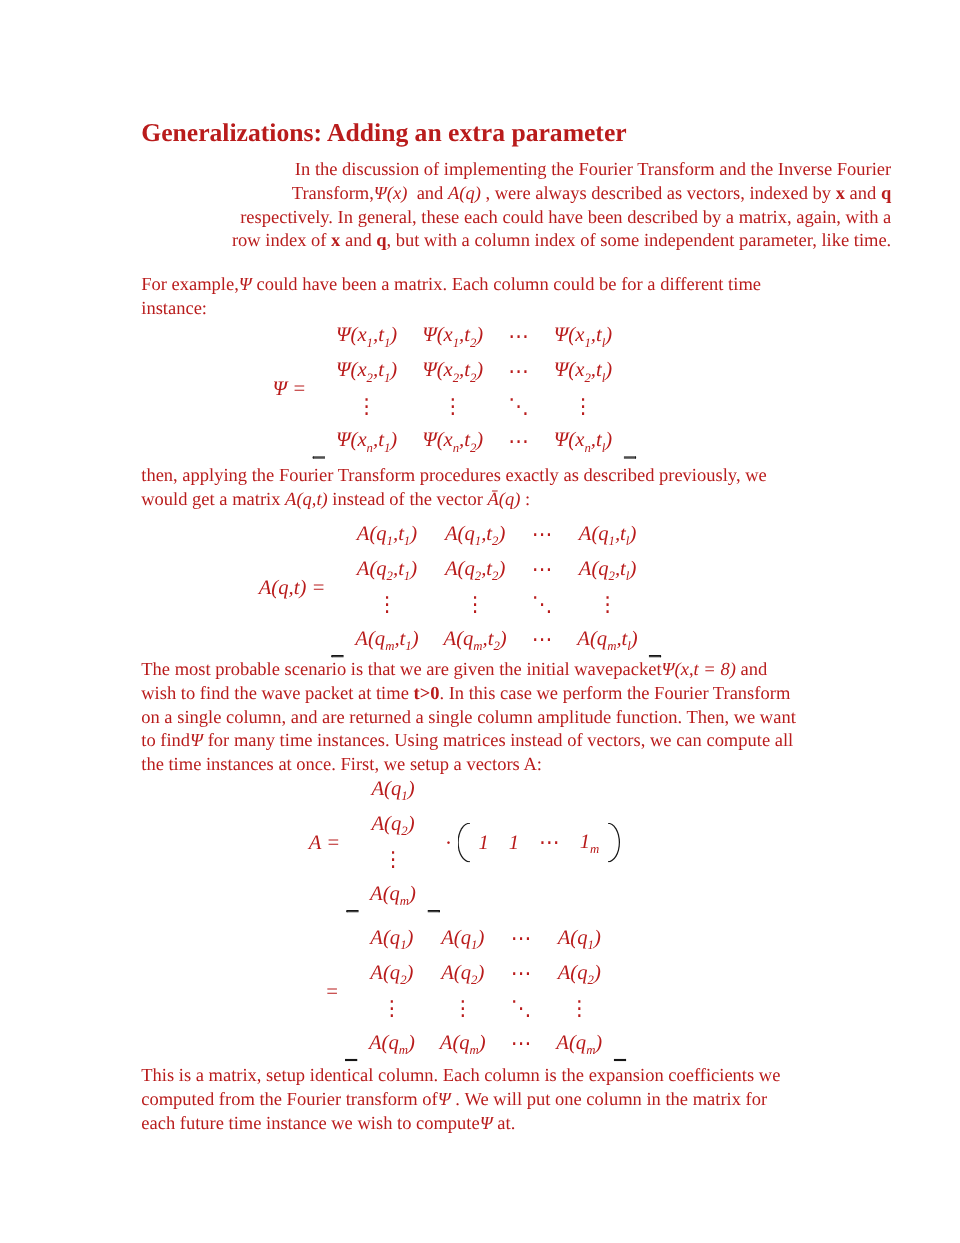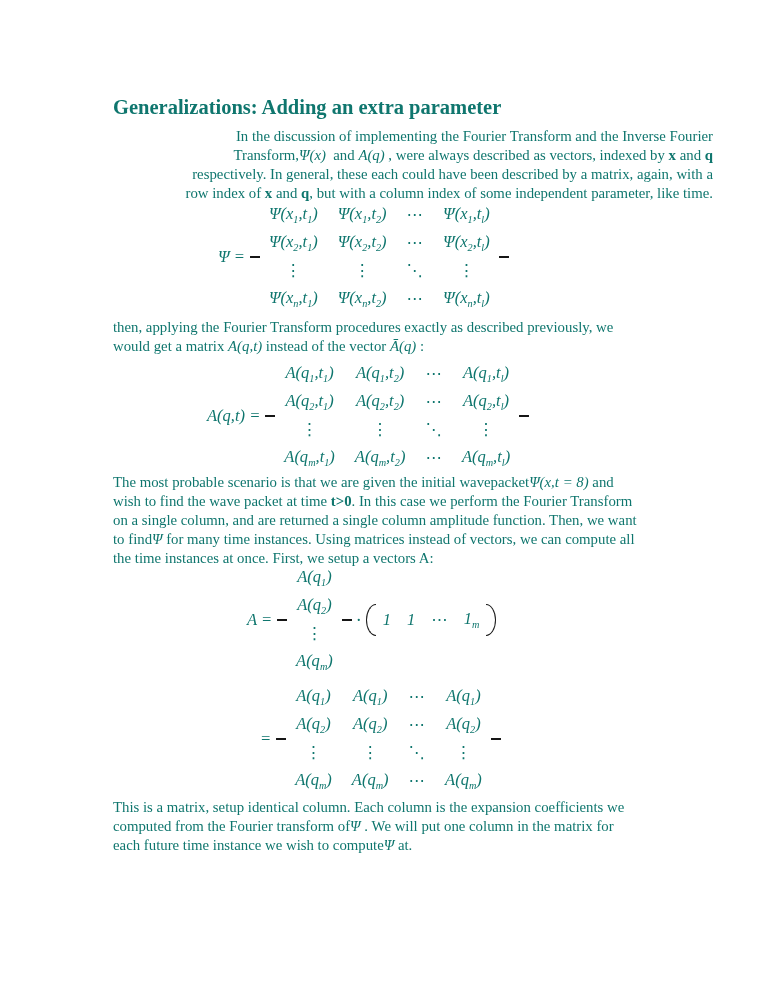--- a/index.html
+++ b/index.html
@@ -1,35 +1,35 @@
 <!DOCTYPE html>
 <html><head>
 <meta charset="utf-8">
 <style>
   html,body{margin:0;padding:0;background:#ffffff;}
   .page{position:relative;width:768px;height:994px;background:#ffffff;overflow:hidden;
-        font-family:"Liberation Serif","DejaVu Serif","DejaVu Sans",serif;color:#0f766e;}
+        font-family:"Liberation Serif","DejaVu Serif","DejaVu Sans",serif;color:#b91c1c;}
   .content{position:absolute;left:113px;top:95px;width:600px;}
   .title{font-size:20.5px;line-height:24px;font-weight:bold;margin:0;white-space:pre;}
   .para{margin:0;}
   .para .line{white-space:pre;font-size:14.8px;line-height:19px;}
   .para b{font-weight:bold;}
   .para i{font-style:italic;}
   .p1{margin-top:8px;text-align:right;}
   .p2{margin-top:16px;}
   .p3{margin-top:5px;}
   .p4{margin-top:1px;}
   .p5{margin-top:3px;}
   .equation{display:flex;align-items:center;}
   .eq1{margin-top:-2px;padding-left:105px;}
   .eq2{margin-top:4px;padding-left:94px;}
   .eq3{margin-top:-4px;padding-left:134px;}
   .eq4{margin-top:7px;padding-left:147px;}
   .eq-lhs{font-size:16.5px;font-style:italic;margin-right:5px;white-space:pre;}
-  .matrix{display:flex;align-items:center;}
+  .matrix{display:flex;align-items:flex-end;}
   .paren{width:9px;flex:0 0 9px;}
   .paren.left{border:1.5px solid #161616;border-right:none;
               border-top-left-radius:100% 16px;border-bottom-left-radius:100% 16px;}
   .paren.right{border:1.5px solid #161616;border-left:none;
               border-top-right-radius:100% 16px;border-bottom-right-radius:100% 16px;}
   .mgrid{display:grid;grid-auto-rows:28px;align-items:center;justify-items:center;
          column-gap:20px;padding:0 9px;font-size:16.5px;font-style:italic;}
   .mcell{white-space:pre;}
   sub{font-size:62%;}
   .cdot{font-size:18px;margin:0 4px;}
@@ -41,20 +41,24 @@
 <body>
 
 <div class="page">
   <div class="content">
     <h1 class="title">Generalizations: Adding an extra parameter</h1>
     <div class="para p1">
         <div class="line">In the discussion of implementing the Fourier Transform and the Inverse Fourier</div>
         <div class="line">Transform,<i>Ψ(x)</i>  and <i>A(q)</i> , were always described as vectors, indexed by <b>x</b> and <b>q</b></div>
         <div class="line">respectively. In general, these each could have been described by a matrix, again, with a</div>
         <div class="line">row index of <b>x</b> and <b>q</b>, but with a column index of some independent parameter, like time.</div>
+      </div>
+    <div class="para p2">
+        <div class="line">For example,<i>Ψ</i> could have been a matrix. Each column could be for a different time</div>
+        <div class="line">instance:</div>
       </div>
     <div class="equation eq1">
         <span class="eq-lhs">Ψ =</span>
         <span class="matrix">
           <span class="paren left"></span>
           <span class="mgrid" style="grid-template-columns: repeat(4, auto);">
             <span class="mcell">Ψ(x<sub>1</sub>,t<sub>1</sub>)</span>
             <span class="mcell">Ψ(x<sub>1</sub>,t<sub>2</sub>)</span>
             <span class="mcell">⋯</span>
             <span class="mcell">Ψ(x<sub>1</sub>,t<sub>l</sub>)</span>

